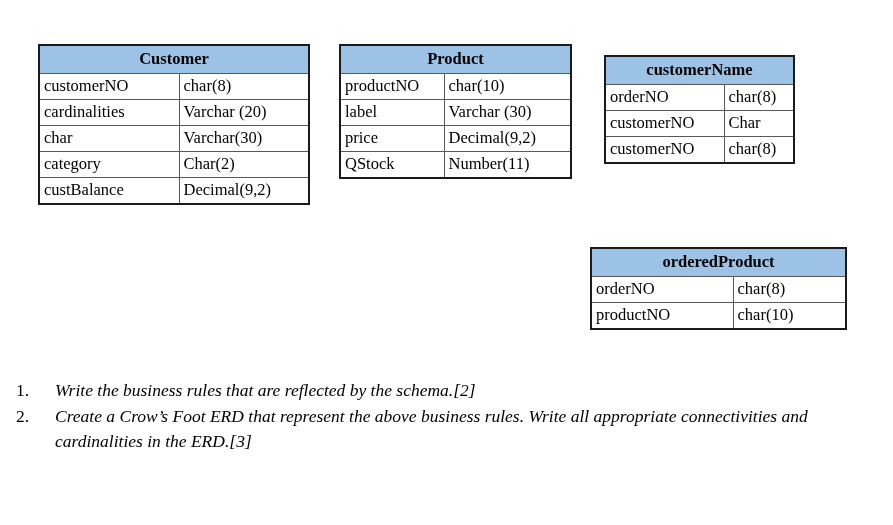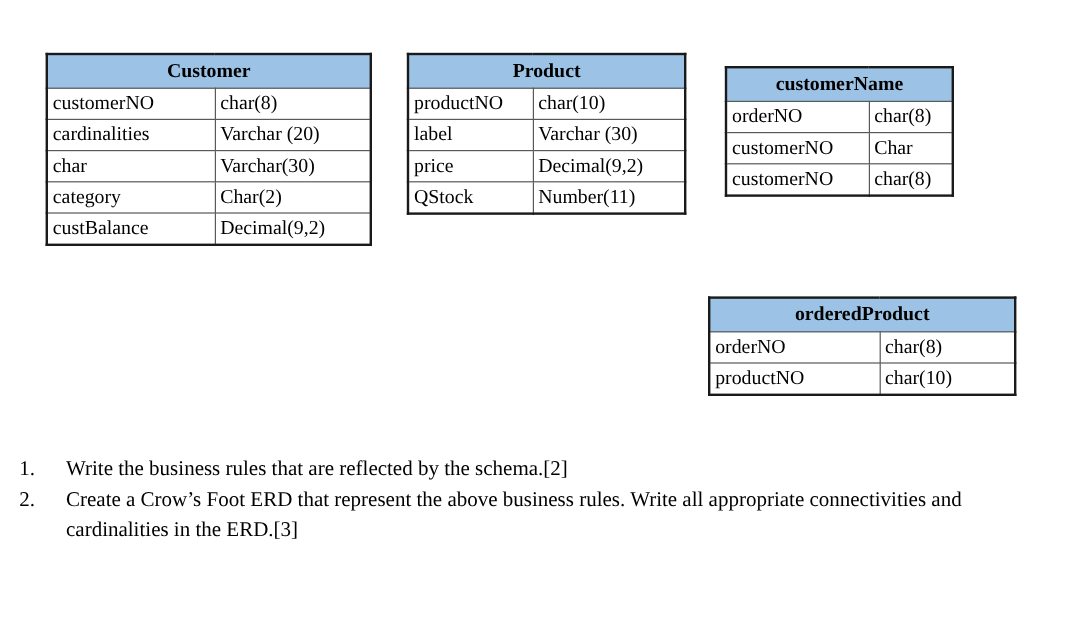--- a/index.html
+++ b/index.html
@@ -98,20 +98,21 @@
   }
   .q-marker {
     position: absolute;
     left: 16px;
     top: 0;
     font-size: 17.5px;
   }
   .q-text {
     display: block;
     padding-right: 10px;
+    font-style: italic;
   }
 </style>
 </head>
 <body>
 
 <table class="schema-table" id="tbl-customer">
   <colgroup>
       <col class="c1">
       <col class="c2">
     </colgroup>

